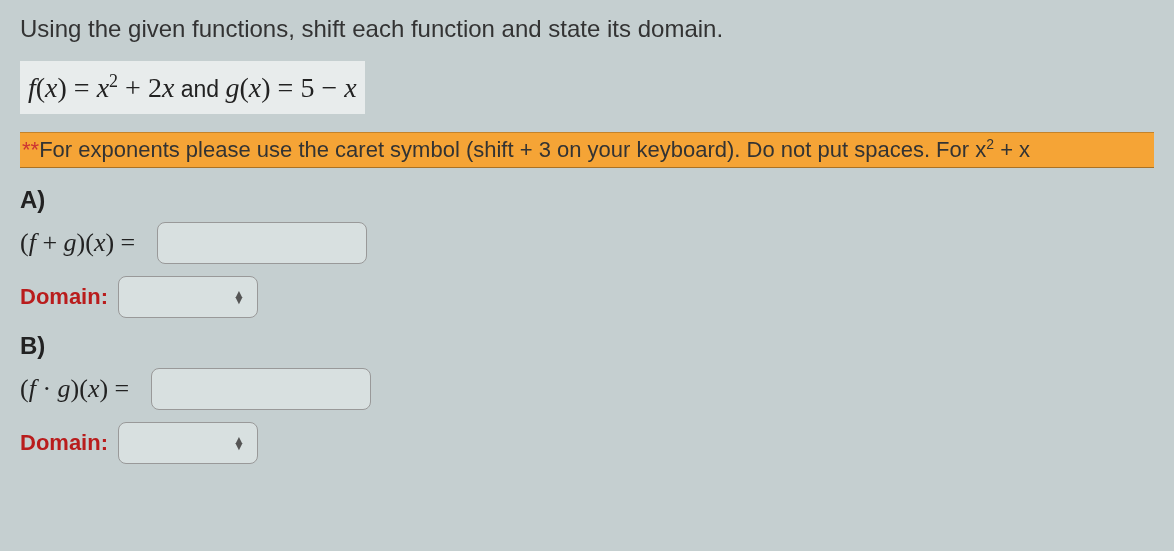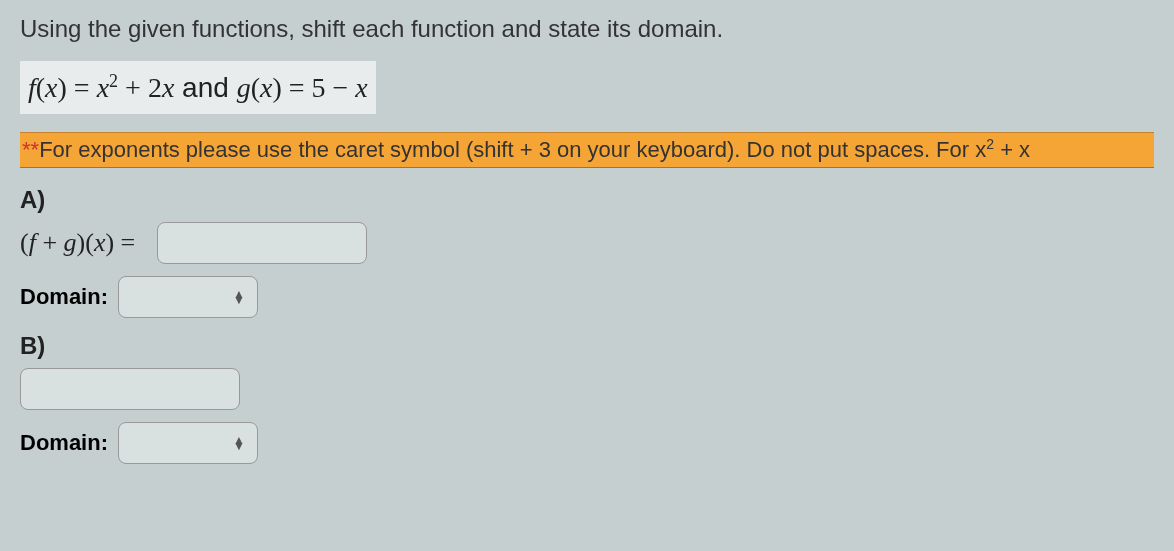--- a/index.html
+++ b/index.html
@@ -36,21 +36,21 @@
       font-style: normal;
     }
     .functions sup {
       font-size: 18px;
       font-style: normal;
       vertical-align: super;
     }
     .and-word {
       font-style: normal;
       font-family: Arial, sans-serif;
-      font-size: 28px;
+      font-size: 23px;
     }
     .hint {
       background: #f5a436;
       color: #333;
       font-size: 22px;
       padding: 3px 2px;
       margin-bottom: 18px;
       border-top: 1px solid rgba(0,0,0,0.2);
       border-bottom: 1px solid rgba(0,0,0,0.3);
       white-space: nowrap;
@@ -96,21 +96,21 @@
       width: 220px;
     }
     .domain-row {
       display: flex;
       align-items: center;
       margin-bottom: 10px;
     }
     .domain-label {
       font-size: 22px;
       font-weight: bold;
-      color: #000000;
+      color: #b91c1c;
       margin-right: 10px;
     }
     .select-box {
       position: relative;
       width: 140px;
       height: 42px;
       border: 1px solid #999;
       border-radius: 8px;
       background: #d8e0e0;
       display: flex;
@@ -149,20 +149,23 @@
 </div>
 <div class="domain-row">
   <span class="domain-label">Domain:</span>
   <div class="select-box">
     <div class="select-arrows">▲<br>▼</div>
   </div>
 </div>
 
 <div class="part-label">B)</div>
 <div class="expr-row">
+  <span class="expr-label">
+    <span>(</span><span class="it">f</span><span> · </span><span class="it">g</span><span>)(</span><span class="it">x</span><span>) = </span>
+  </span>
   <input type="text" class="text-input wider" style="">
 </div>
 <div class="domain-row">
   <span class="domain-label">Domain:</span>
   <div class="select-box">
     <div class="select-arrows">▲<br>▼</div>
   </div>
 </div>
 
 

